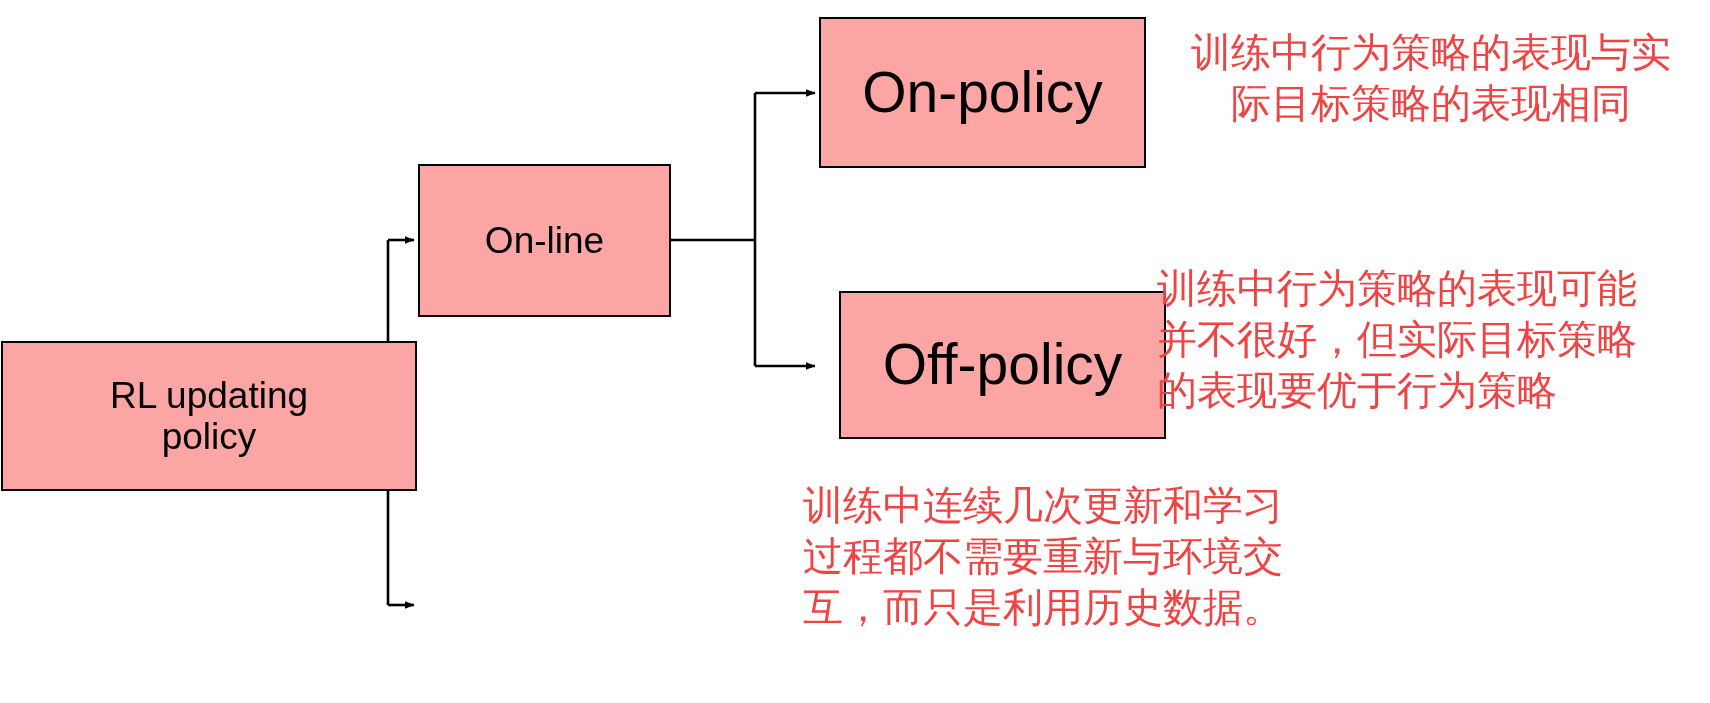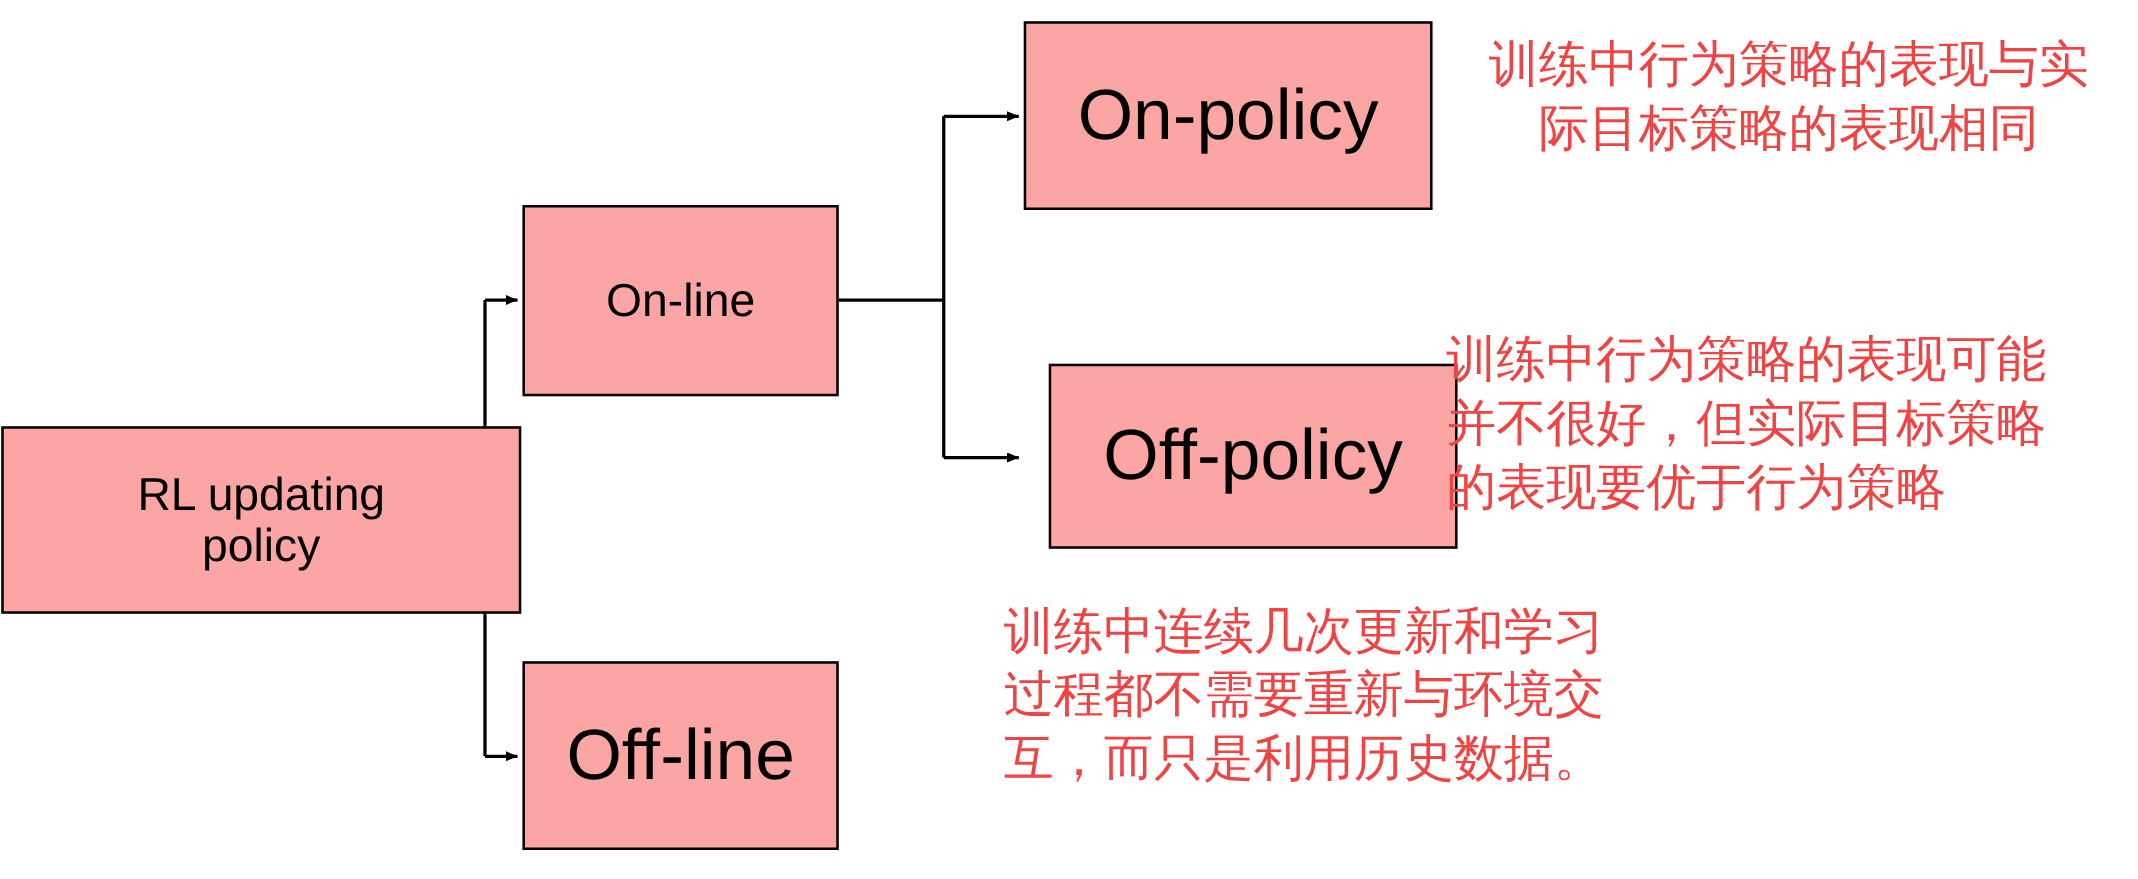--- a/index.html
+++ b/index.html
@@ -134,23 +134,20 @@
 
   <div class="node node-root">
     <span>RL updating
 policy</span>
   </div>
 
   <div class="node node-online">
     <span>On-line</span>
   </div>
 
-  <div class="node node-offline">
-    <span>Off-line</span>
-  </div>
 
   <div class="node node-onpolicy">
     <span>On-policy</span>
   </div>
 
   <div class="node node-offpolicy">
     <span>Off-policy</span>
   </div>
 
   <div class="annotation ann-onpolicy">训练中行为策略的表现与实

